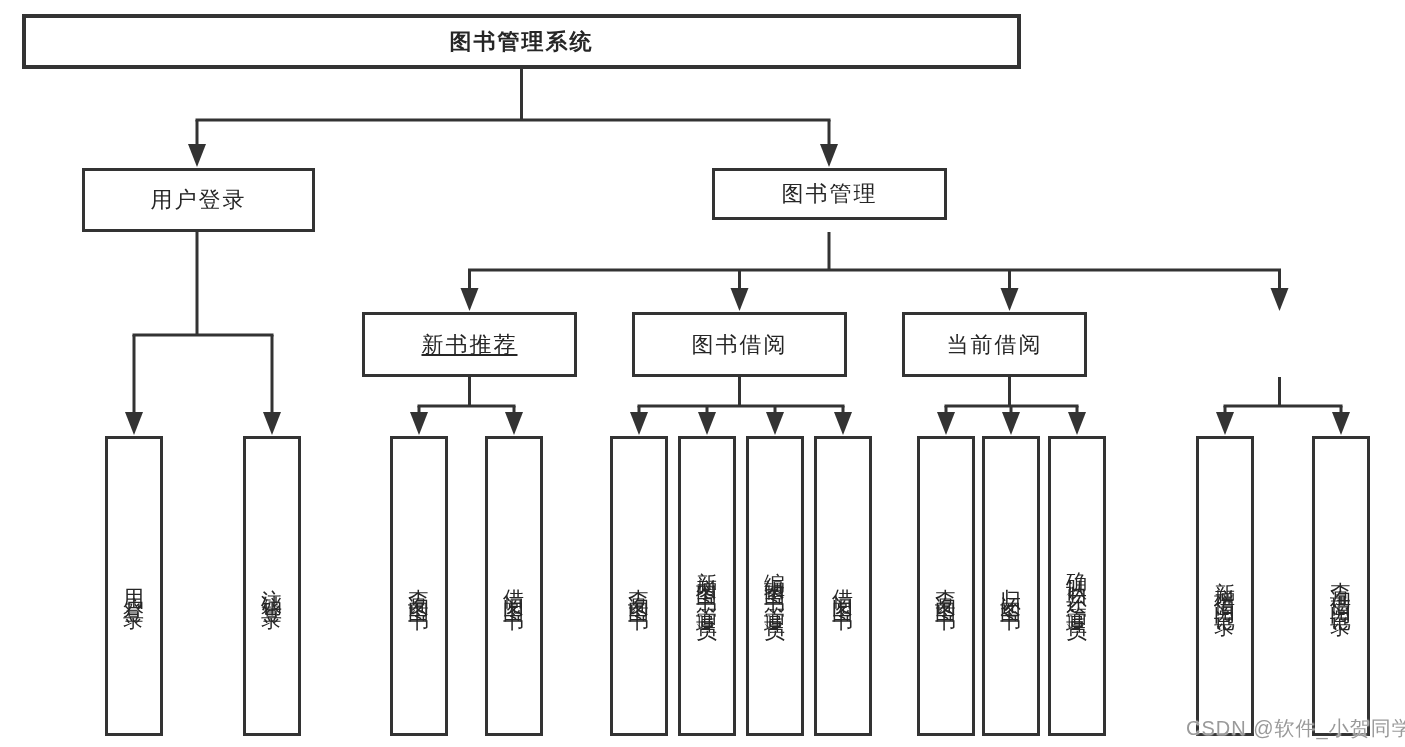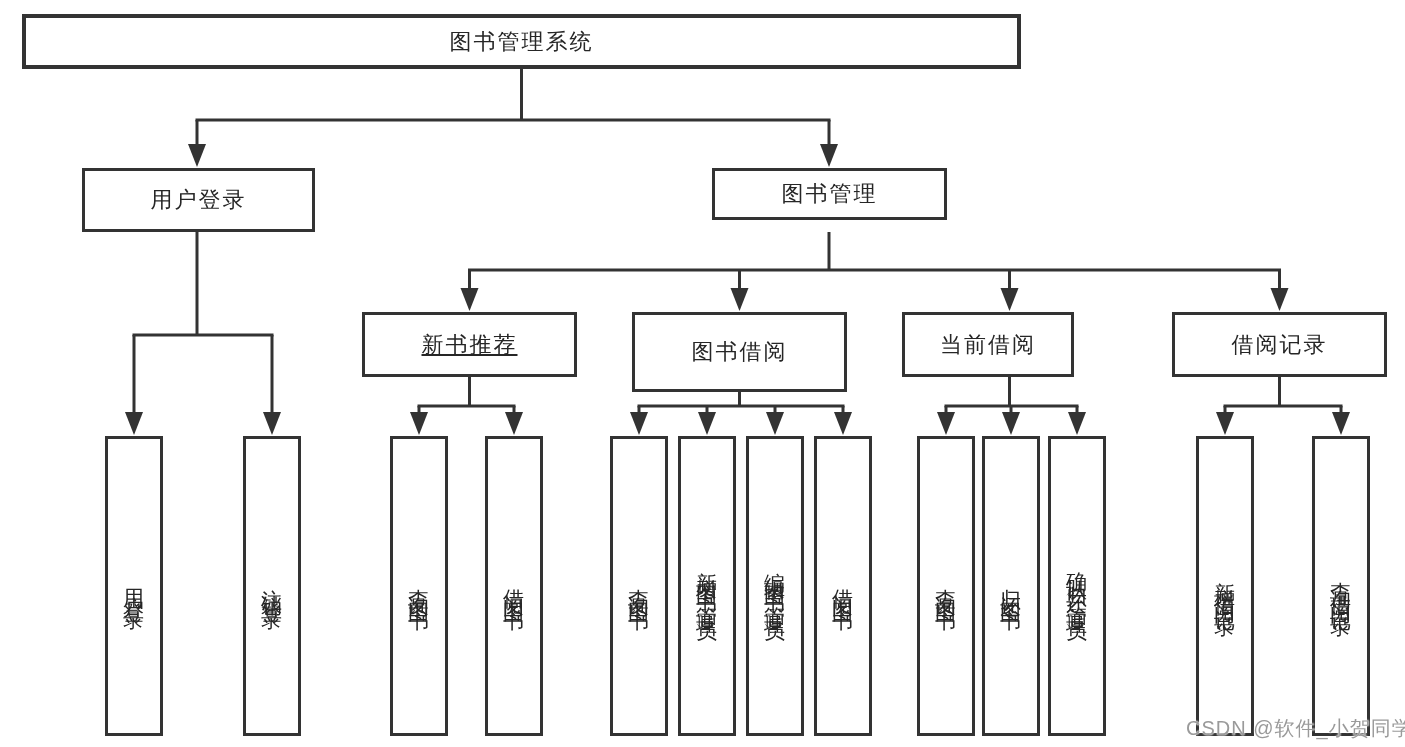--- a/index.html
+++ b/index.html
@@ -21,21 +21,21 @@
   .node {
     position: absolute;
     box-sizing: border-box;
     background: #ffffff;
     border: 3px solid #333333;
     display: flex;
     align-items: center;
     justify-content: center;
     z-index: 2;
   }
-  .node.root { border-width: 4px; }
+  .node.root { border-width: 4px; font-weight: bold; }
   .node .hlabel {
     font-size: 22px;
     letter-spacing: 2px;
     white-space: nowrap;
   }
   .leaf {
     position: absolute;
     box-sizing: border-box;
     background: #ffffff;
     border: 3px solid #333333;
@@ -145,28 +145,25 @@
   <div class="node" style="left:82px; top:168px; width:233px; height:64px;">
     <span class="hlabel">用户登录</span>
   </div>
   <div class="node" style="left:712px; top:168px; width:235px; height:52px;">
     <span class="hlabel">图书管理</span>
   </div>
 
   <div class="node" style="left:362px; top:312px; width:215px; height:65px;text-decoration:underline;">
     <span class="hlabel">新书推荐</span>
   </div>
-  <div class="node" style="left:632px; top:312px; width:215px; height:80px;">
+  <div class="node" style="left:632px; top:312px; width:215px; height:65px;">
     <span class="hlabel">图书借阅</span>
   </div>
-  <div class="node" style="left:902px; top:312px; width:172px; height:65px;">
+  <div class="node" style="left:902px; top:312px; width:185px; height:65px;">
     <span class="hlabel">当前借阅</span>
-  </div>
-  <div class="node" style="left:1172px; top:312px; width:215px; height:65px;">
-    <span class="hlabel">借阅记录</span>
   </div>
 
   <div class="leaf" style="left:105px;">
     <span class="vlabel">用户登录</span>
   </div>
   <div class="leaf" style="left:243px;">
     <span class="vlabel">注销登录</span>
   </div>
 
   <div class="leaf" style="left:390px;">

